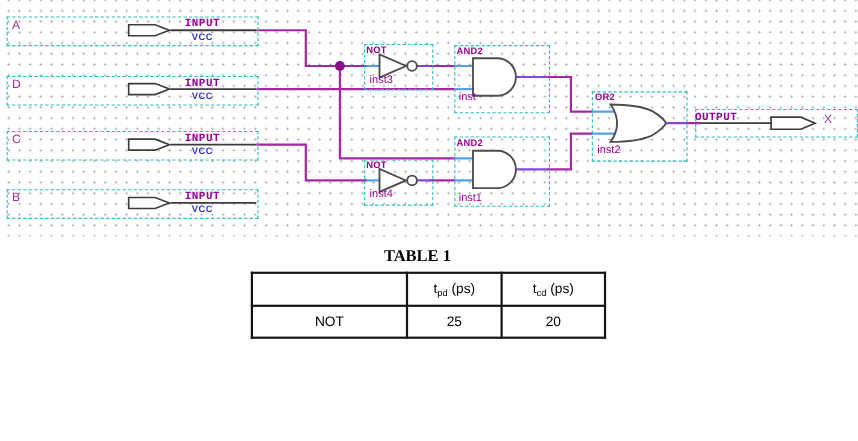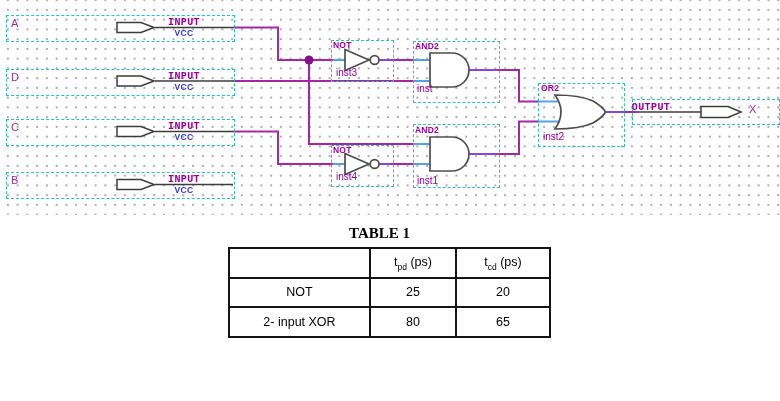--- a/index.html
+++ b/index.html
@@ -152,19 +152,14 @@
       <tr>
     <td class="c0"></td>
     <td class="c1"><span>t</span><sub>pd</sub><span> (ps)</span></td>
     <td class="c2"><span>t</span><sub>cd</sub><span> (ps)</span></td>
   </tr>
   <tr>
     <td class="c0">NOT</td>
     <td class="c1 val">25</td>
     <td class="c2 val">20</td>
   </tr>
-  <tr>
-    <td class="c0">2- input XOR</td>
-    <td class="c1 val">80</td>
-    <td class="c2 val">65</td>
-  </tr>
 </tbody>
   </table>
 
 </body></html>

